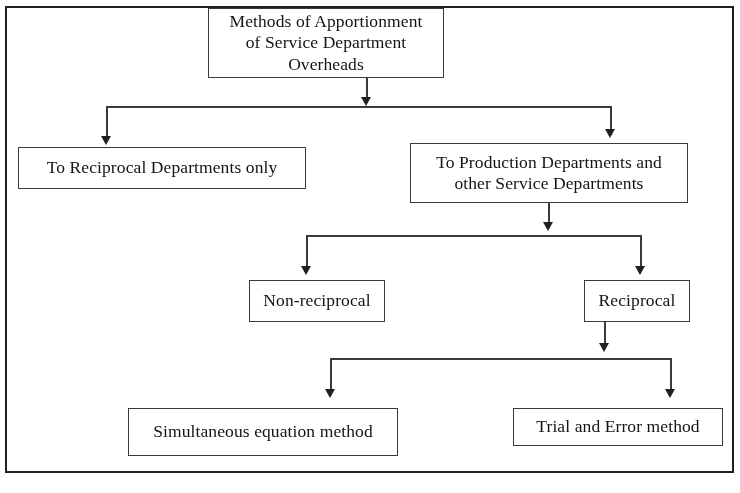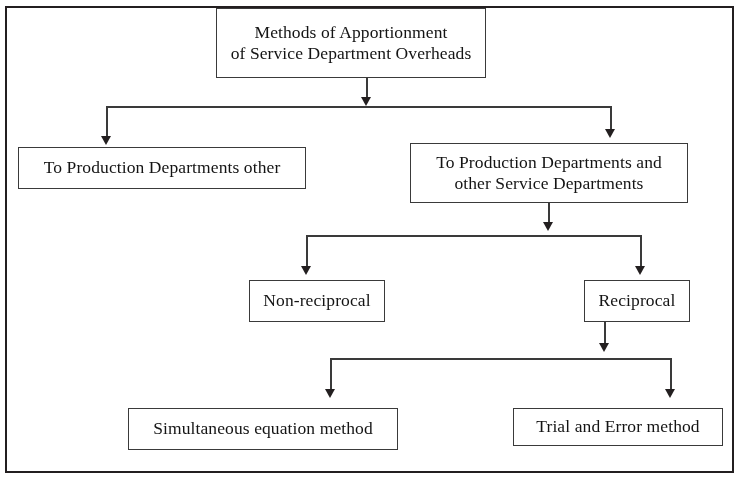--- a/index.html
+++ b/index.html
@@ -70,38 +70,38 @@
     z-index: 2;
   }
 </style>
 </head>
 <body>
 
 <div id="canvas">
 
   <div id="outer-frame"></div>
 
-  <div class="node" style="left:216px; top:8px; width:270px; height:70px;">
+  <div class="node" style="left:208px; top:8px; width:236px; height:70px;">
     <span class="label">Methods of  Apportionment
 of Service Department Overheads</span>
   </div>
 
   <div class="vline" style="left:366px; top:78px; height:24px;"></div>
   <div class="arrowhead" style="left:361px; top:97px;"></div>
 
   <div class="hline" style="left:106px; top:106px; width:506px;"></div>
 
   <div class="vline" style="left:106px; top:106px; height:34px;"></div>
   <div class="arrowhead" style="left:101px; top:136px;"></div>
 
   <div class="vline" style="left:610px; top:106px; height:28px;"></div>
   <div class="arrowhead" style="left:605px; top:129px;"></div>
 
   <div class="node" style="left:18px; top:147px; width:288px; height:42px;">
-    <span class="label">To Production Departments other</span>
+    <span class="label">To Reciprocal Departments only</span>
   </div>
 
   <div class="node" style="left:410px; top:143px; width:278px; height:60px;">
     <span class="label">To Production Departments and
 other Service Departments</span>
   </div>
 
   <div class="vline" style="left:548px; top:203px; height:24px;"></div>
   <div class="arrowhead" style="left:543px; top:222px;"></div>
 
@@ -125,21 +125,21 @@
   <div class="arrowhead" style="left:599px; top:343px;"></div>
 
   <div class="hline" style="left:330px; top:358px; width:342px;"></div>
 
   <div class="vline" style="left:330px; top:358px; height:34px;"></div>
   <div class="arrowhead" style="left:325px; top:389px;"></div>
 
   <div class="vline" style="left:670px; top:358px; height:34px;"></div>
   <div class="arrowhead" style="left:665px; top:389px;"></div>
 
-  <div class="node" style="left:128px; top:408px; width:270px; height:42px;">
+  <div class="node" style="left:128px; top:408px; width:270px; height:48px;">
     <span class="label">Simultaneous equation method</span>
   </div>
 
   <div class="node" style="left:513px; top:408px; width:210px; height:38px;">
     <span class="label">Trial and Error method</span>
   </div>
 
 </div>
 
 </body></html>

